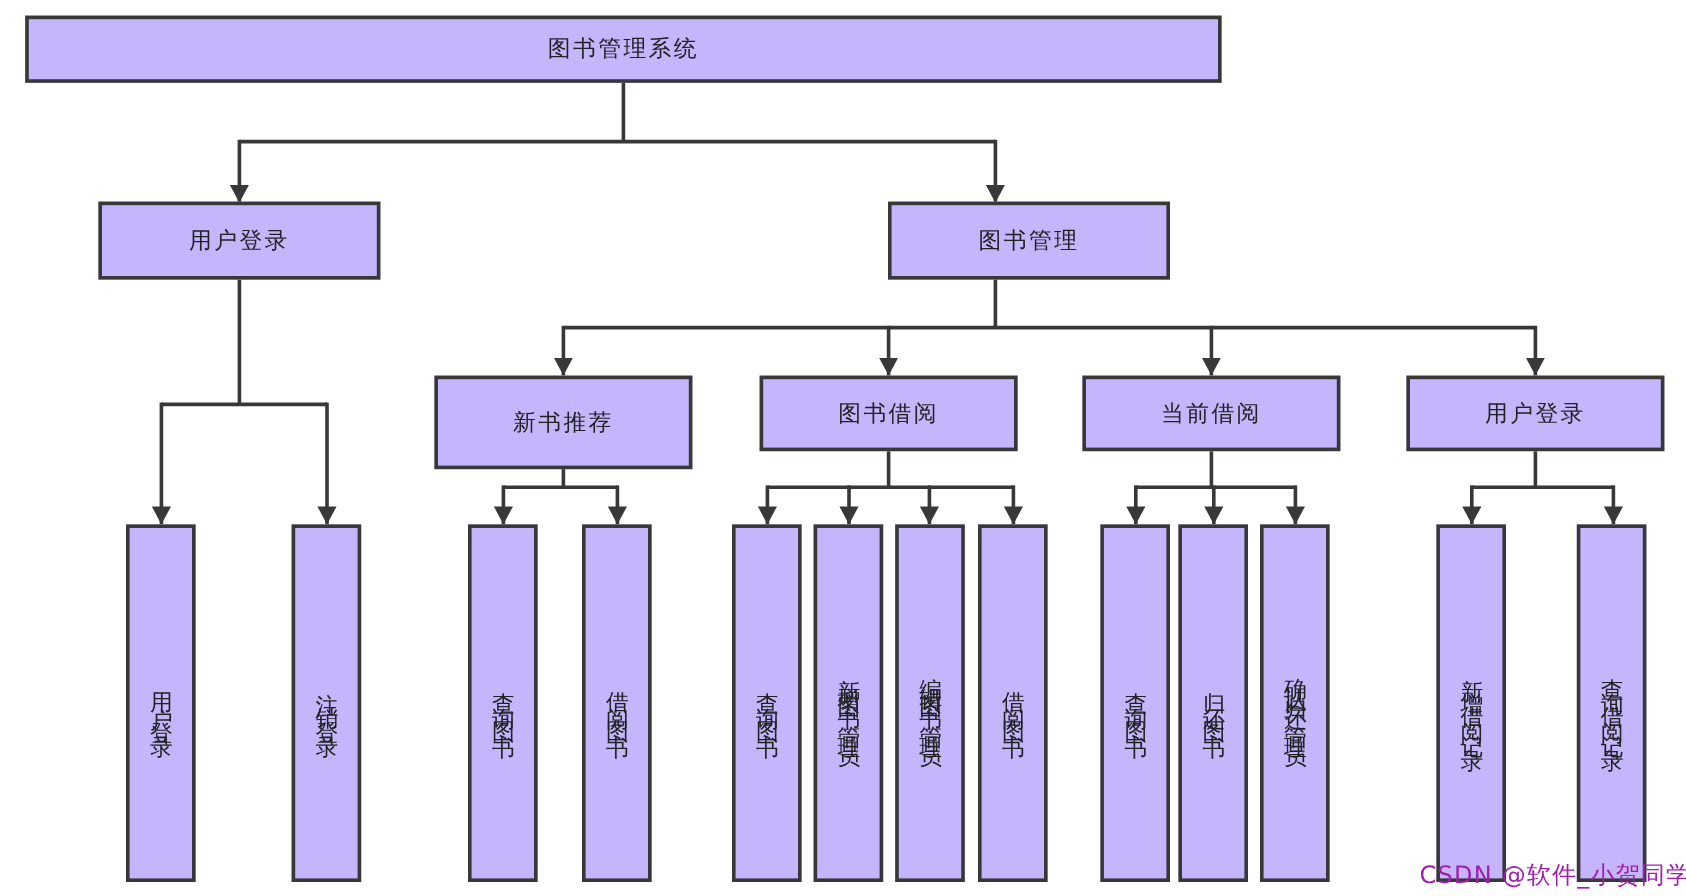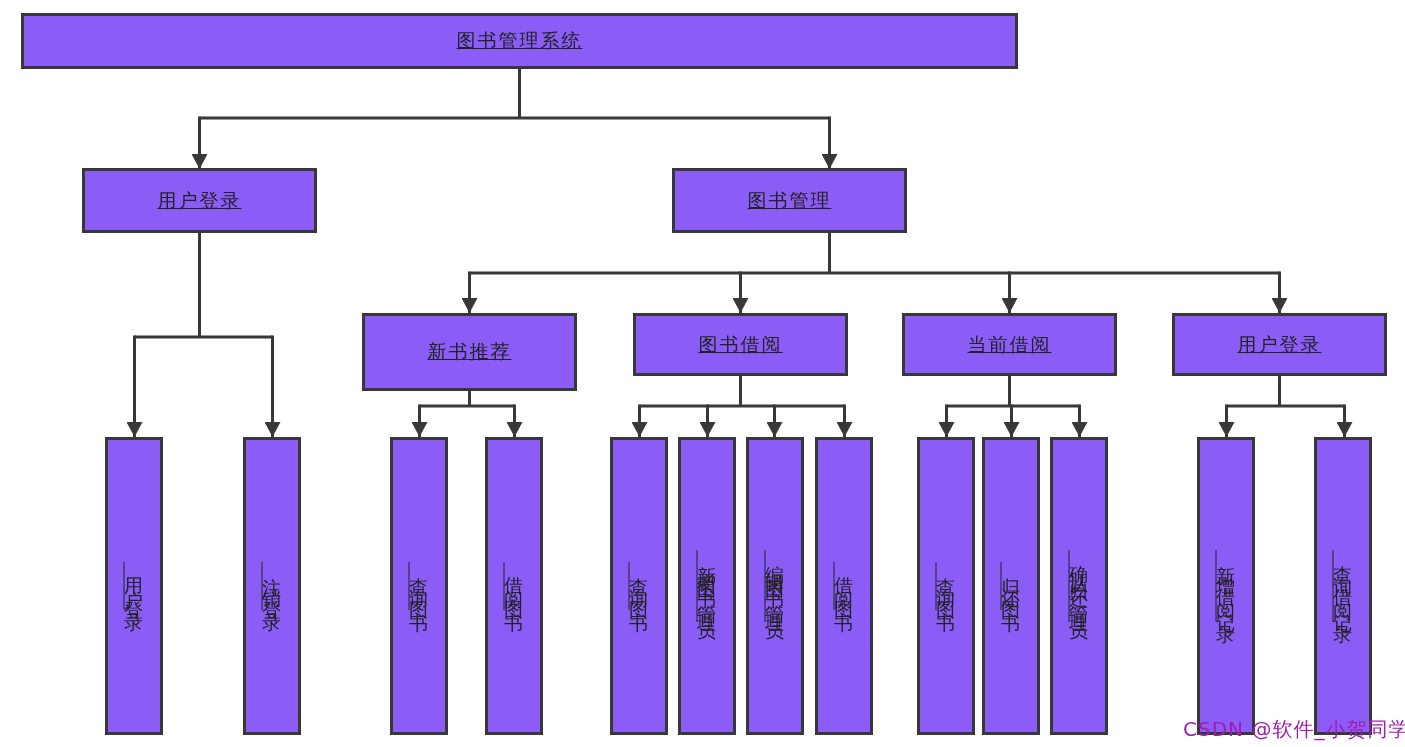--- a/index.html
+++ b/index.html
@@ -14,27 +14,26 @@
   #connectors {
     position: absolute;
     left: 0; top: 0;
     width: 1405px; height: 747px;
     pointer-events: none;
   }
   .box {
     position: absolute;
     box-sizing: border-box;
     border: 3px solid #383838;
-    background: #8b5cf6;
+    background: #c4b5fd;
     display: flex;
     align-items: center;
     justify-content: center;
     color: #222222;
     z-index: 2;
-    text-decoration: underline;
   }
   .h-label {
     font-size: 19px;
     letter-spacing: 2px;
     text-align: center;
   }
   .leaf {
     writing-mode: vertical-rl;
     text-orientation: mixed;
     font-size: 19px;
@@ -93,21 +92,21 @@
       <path marker-end="url(#arrow)" d="M1011.5 404.5 V437"></path>
       <path marker-end="url(#arrow)" d="M1079.5 404.5 V437"></path>
       <path marker-end="url(#arrow)" d="M1226.5 404.5 V437"></path>
       <path marker-end="url(#arrow)" d="M1344.5 404.5 V437"></path>
     </g>
   </svg>
 
   <div class="box h-label" style="left:21px;top:13px;width:997px;height:56px">图书管理系统</div>
 
   <div class="box h-label" style="left:82px;top:168px;width:235px;height:65px">用户登录</div>
-  <div class="box h-label" style="left:672px;top:168px;width:235px;height:65px">图书管理</div>
+  <div class="box h-label" style="left:740px;top:168px;width:235px;height:65px">图书管理</div>
 
   <div class="box h-label" style="left:362px;top:313px;width:215px;height:78px">新书推荐</div>
   <div class="box h-label" style="left:633px;top:313px;width:215px;height:63px">图书借阅</div>
   <div class="box h-label" style="left:902px;top:313px;width:215px;height:63px">当前借阅</div>
   <div class="box h-label" style="left:1172px;top:313px;width:215px;height:63px">用户登录</div>
 
   <div class="box leaf" style="left:105px;top:437px;width:58px;height:298px">用户登录</div>
   <div class="box leaf" style="left:243px;top:437px;width:58px;height:298px">注销登录</div>
 
   <div class="box leaf" style="left:390px;top:437px;width:58px;height:298px">查询图书</div>

